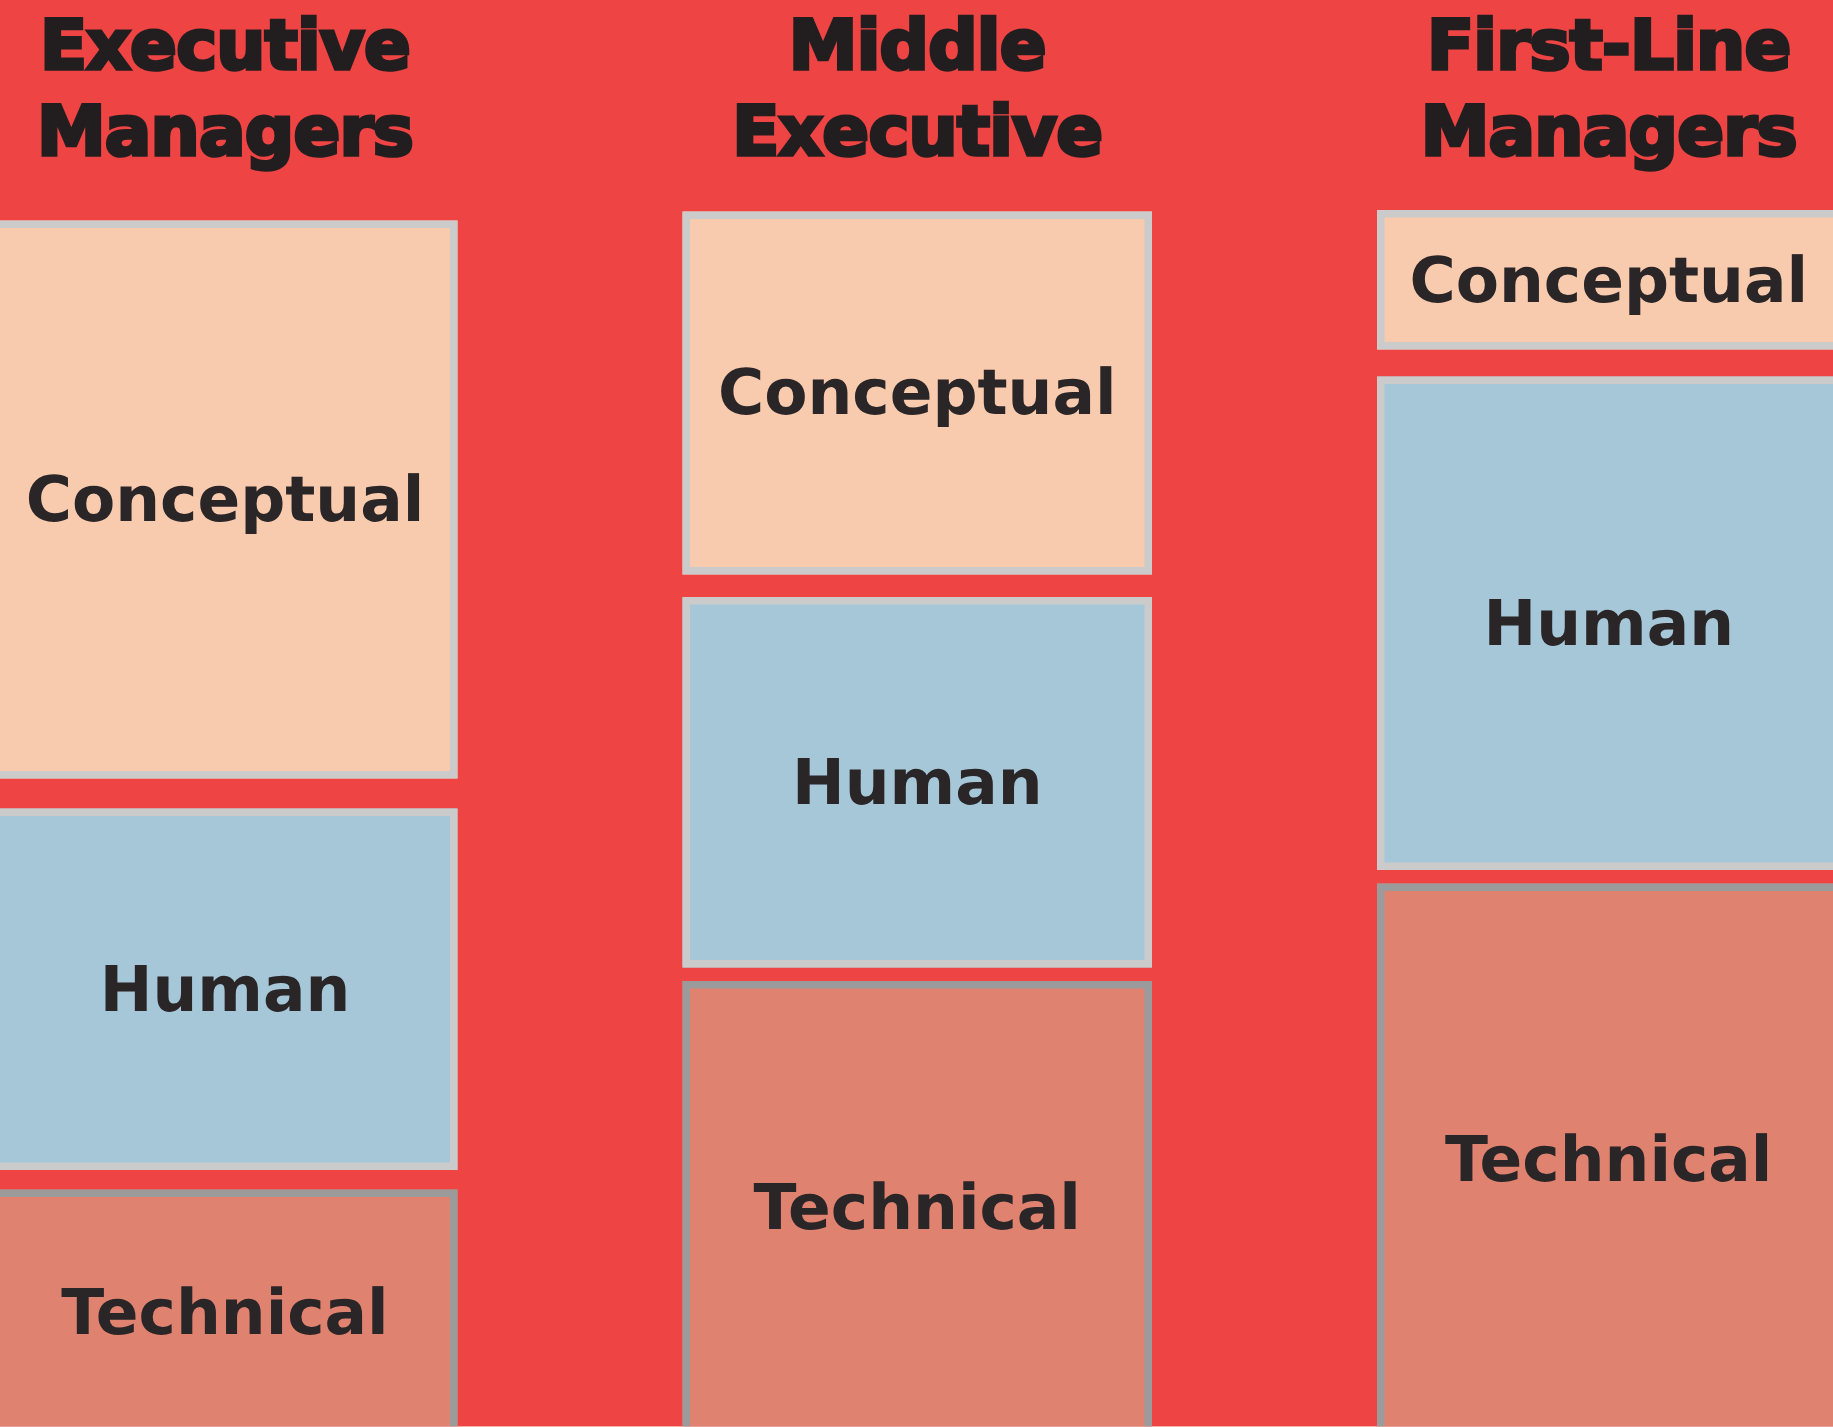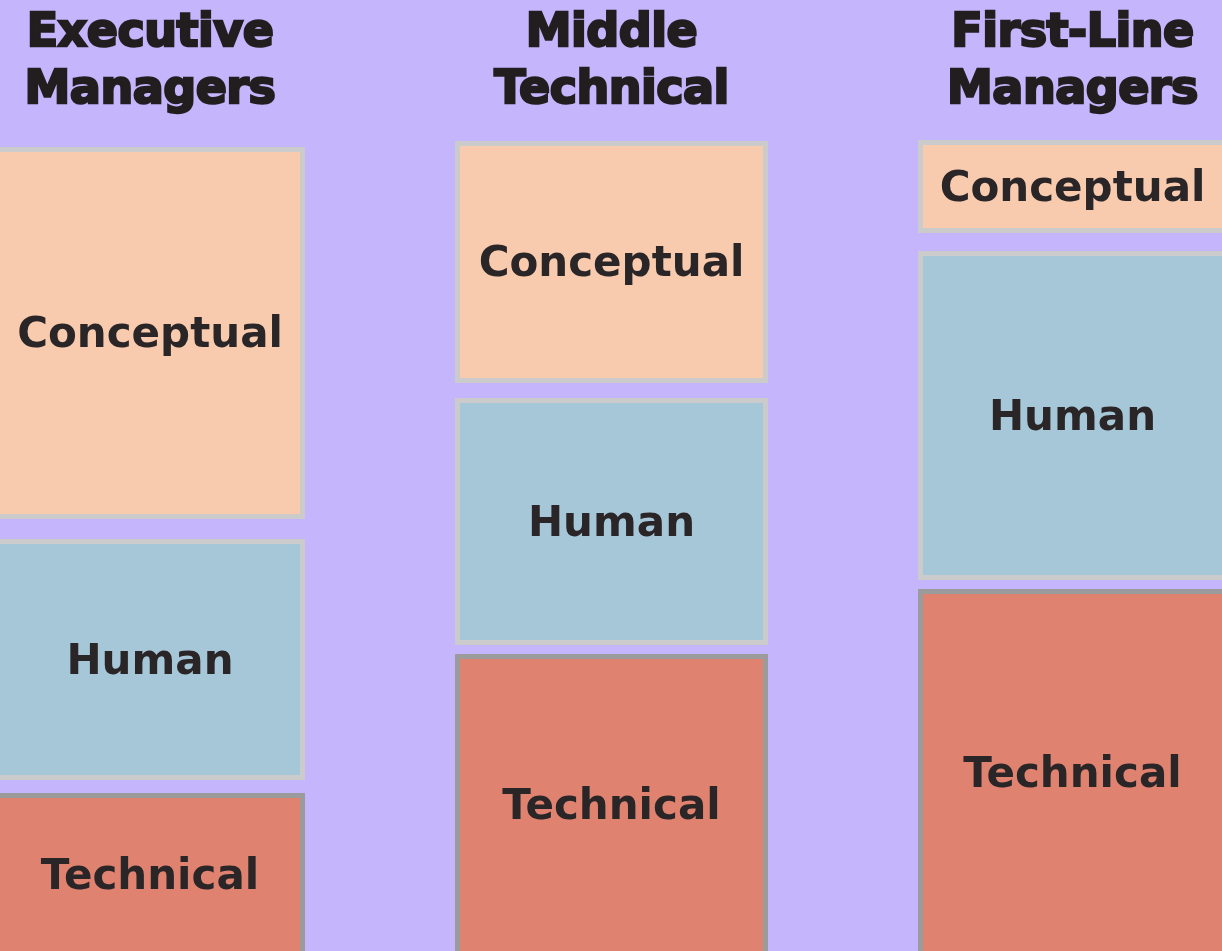--- a/index.html
+++ b/index.html
@@ -5,21 +5,21 @@
   html, body {
     margin: 0;
     padding: 0;
     background: #ffffff;
   }
   .canvas {
     position: relative;
     width: 1222px;
     height: 951px;
     overflow: hidden;
-    background: #c4b5fd;
+    background: #ef4444;
     font-family: "DejaVu Sans", sans-serif;
   }
   .col-header {
     position: absolute;
     top: 2px;
     text-align: center;
     font-size: 46px;
     line-height: 57px;
     font-weight: 900;
     letter-spacing: -0.5px;
@@ -67,21 +67,21 @@
   </div>
 
   <div class="skill-box b-1-human" style="background-color: rgb(166, 199, 216); border-color: rgb(203, 203, 203);">
     <span class="skill-label" style="color: rgb(42, 37, 39);">Human</span>
   </div>
 
   <div class="skill-box b-1-technical" style="background-color: rgb(224, 130, 112); border-color: rgb(155, 155, 155);">
     <span class="skill-label" style="color: rgb(42, 37, 39);">Technical</span>
   </div>
 
-  <div class="col-header hdr-2" style="color: rgb(34, 30, 31);">Middle Technical</div>
+  <div class="col-header hdr-2" style="color: rgb(34, 30, 31);">Middle Executive</div>
 
   <div class="skill-box b-2-conceptual" style="background-color: rgb(248, 202, 174); border-color: rgb(203, 203, 203);">
     <span class="skill-label" style="color: rgb(42, 37, 39);">Conceptual</span>
   </div>
 
   <div class="skill-box b-2-human" style="background-color: rgb(166, 199, 216); border-color: rgb(203, 203, 203);">
     <span class="skill-label" style="color: rgb(42, 37, 39);">Human</span>
   </div>
 
   <div class="skill-box b-2-technical" style="background-color: rgb(224, 130, 112); border-color: rgb(155, 155, 155);">

